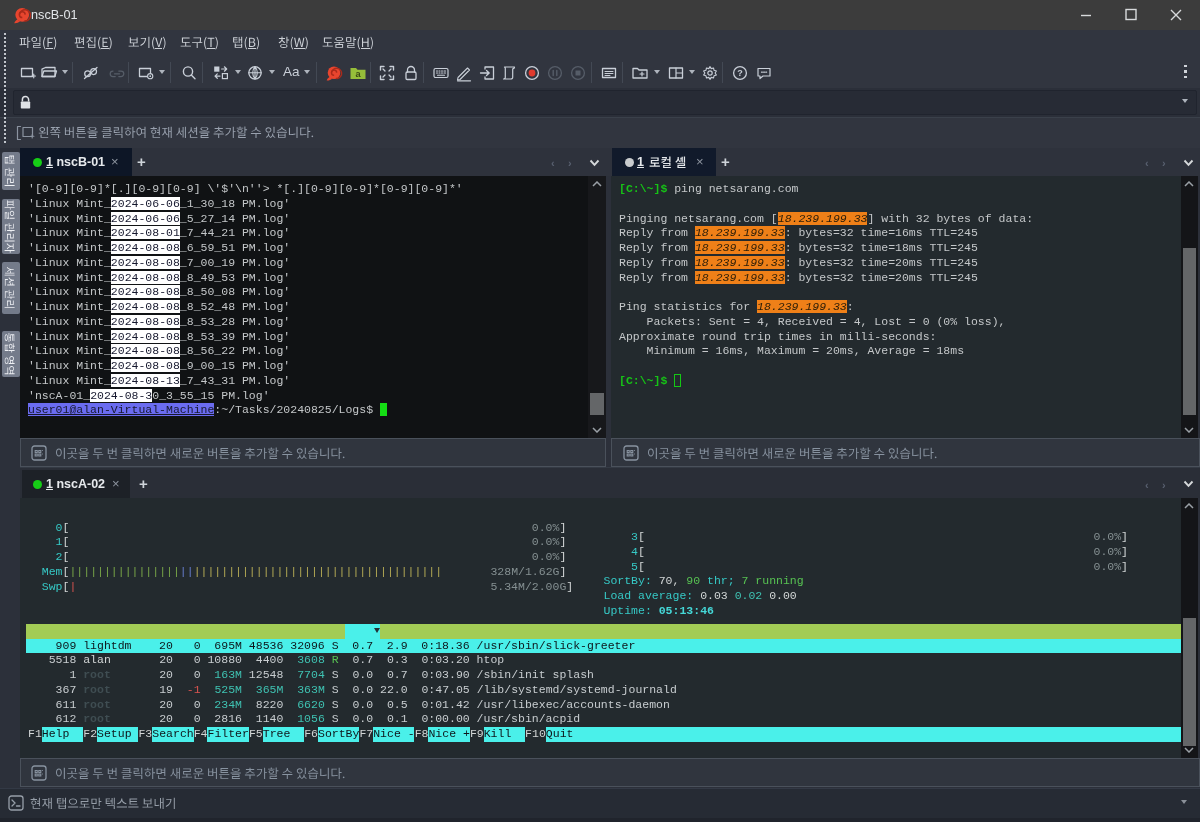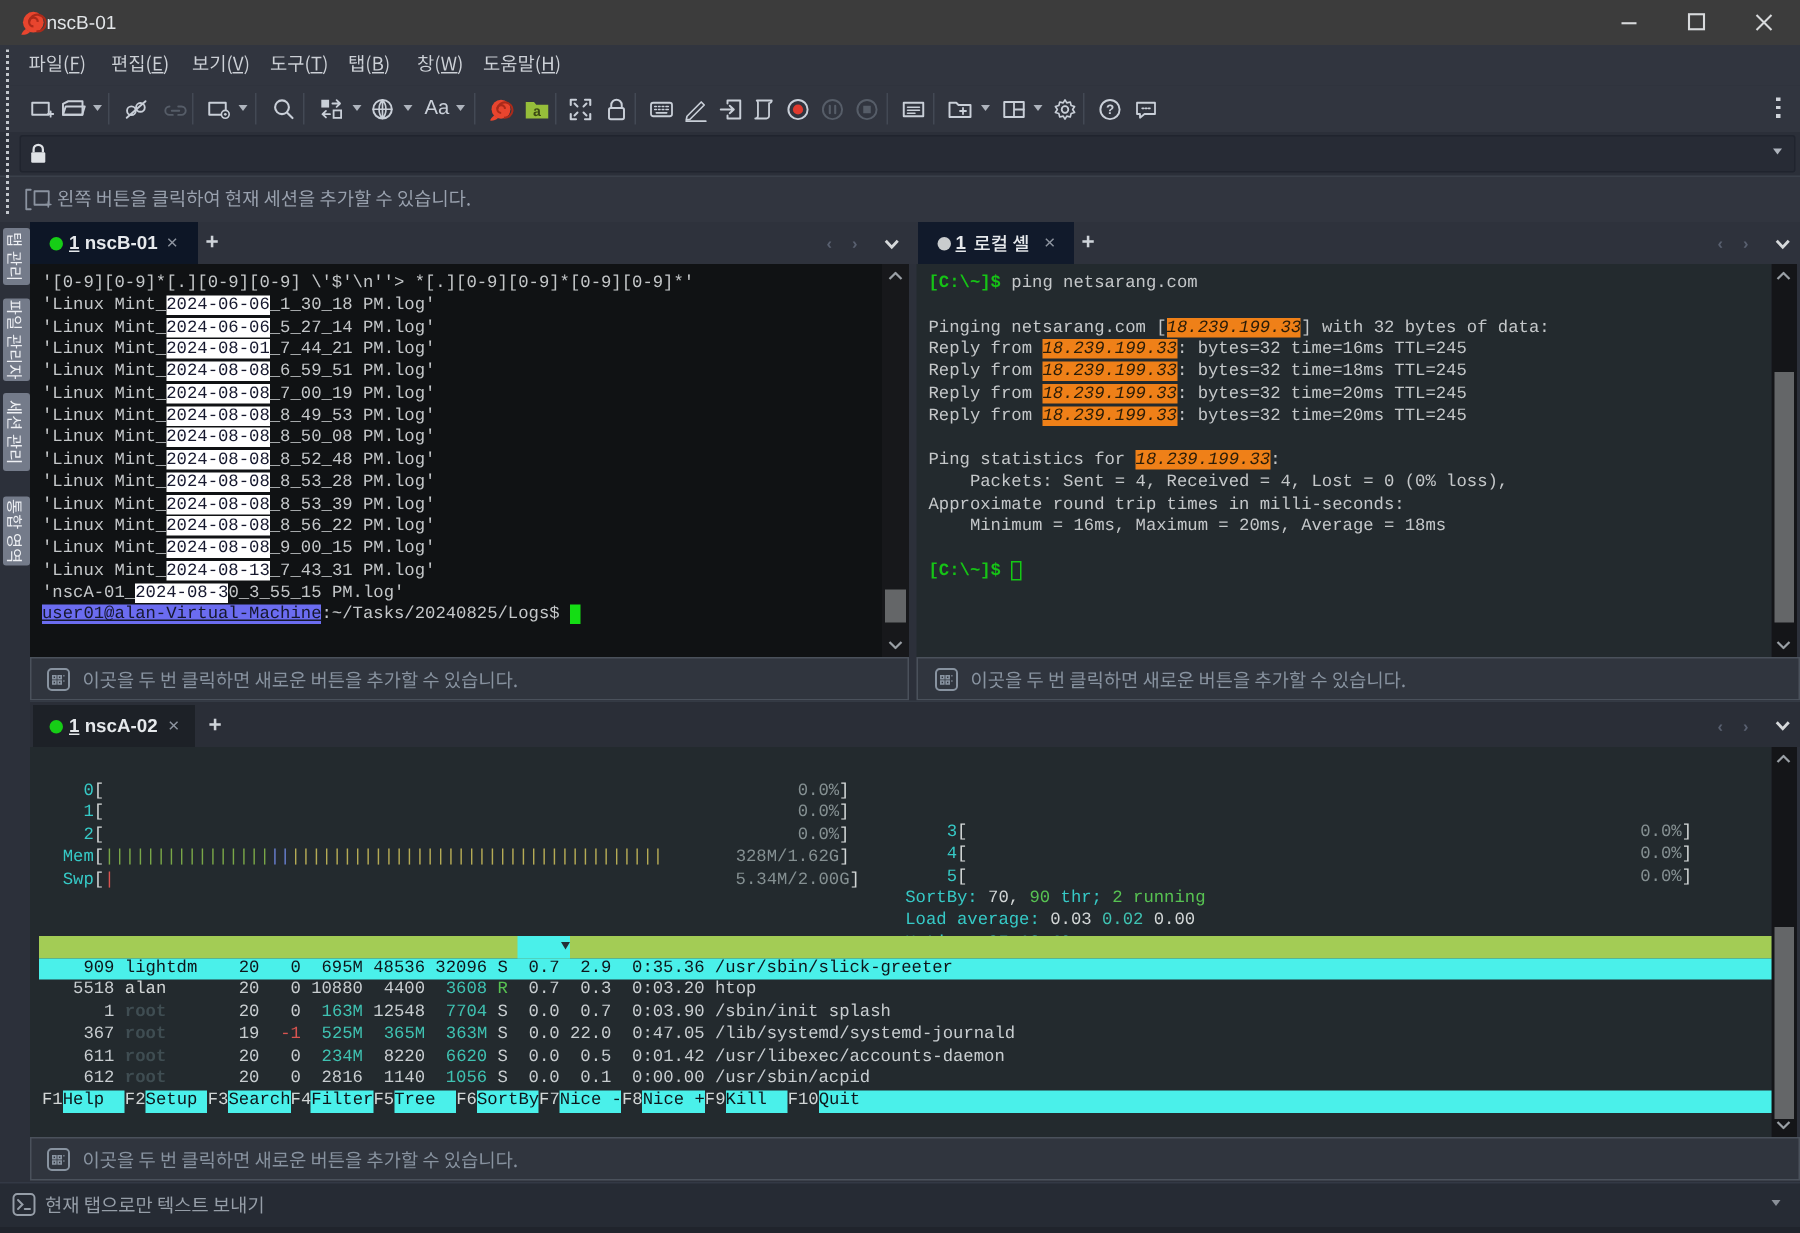--- a/index.html
+++ b/index.html
@@ -339,31 +339,31 @@
     </svg>
     <svg class="ic" style="left:1184px;top:747px" width="10" height="6" viewBox="0 0 10 6">
       <path d="M1 1 L5 5 L9 1" stroke="#9aa0a6" stroke-width="1.5" fill="none"></path>
     </svg>
     <div class="abs" style="left:1183px;top:618px;width:13px;height:128px;background:#646668"></div>
 <pre class="abs" style="left:28px;top:520.7px;color:#d2d6d6"><span class="cyn">    0</span>[                                                                   <span class="gry">0.0%</span>]
 <span class="cyn">    1</span>[                                                                   <span class="gry">0.0%</span>]
 <span class="cyn">    2</span>[                                                                   <span class="gry">0.0%</span>]
 <span class="cyn">  Mem</span>[<span style="color:#79a748">||||||||||||||||</span><span style="color:#687fd0">||</span><span style="color:#b5ab55">||||||||||||||||||||||||||||||||||||</span>       <span class="gry">328M/1.62G</span>]
 <span class="cyn">  Swp</span>[<span class="red">|</span>                                                            <span class="gry">5.34M/2.00G</span>]</pre>
-<pre class="abs" style="left:603.5px;top:548px;color:#d2d6d6"><span class="cyn">    3</span>[                                                                 <span class="gry">0.0%</span>]
+<pre class="abs" style="left:603.5px;top:530px;color:#d2d6d6"><span class="cyn">    3</span>[                                                                 <span class="gry">0.0%</span>]
 <span class="cyn">    4</span>[                                                                 <span class="gry">0.0%</span>]
 <span class="cyn">    5</span>[                                                                 <span class="gry">0.0%</span>]
-<span class="cyn">SortBy: </span><span class="wht">70, </span><span class="grf">90</span><span class="cyn"> thr; </span><span class="grf">2 running</span>
+<span class="cyn">SortBy: </span><span class="wht">70, </span><span class="grf">90</span><span class="cyn"> thr; </span><span class="grf">7 running</span>
 <span class="cyn">Load average: </span><span class="wht">0.03 </span><span class="tea">0.02 </span><span class="wht">0.00</span>
 <span class="cyn">Uptime: </span><span style="color:#45d8d8;font-weight:bold">05:13:46</span></pre>
 <div class="abs" style="left:26px;top:624px;width:1155px;height:14.75px;background:#a3cc55"></div>
 <div class="abs" style="left:26px;top:638.7px;width:1155px;height:14.75px;background:#4af0ea"></div>
 <div class="abs" style="left:345.4px;top:624px;width:34.5px;height:14.75px;background:#4af0ea"></div>
 <div class="abs" style="left:373.8px;top:628.3px;width:0;height:0;border-left:3.2px solid transparent;border-right:3.2px solid transparent;border-top:5.2px solid #233036"></div>
-<pre class="abs" style="left:28px;top:638.7px;color:#c8cdd0"><span style="color:#0e161b">    909 lightdm    20   0  695M 48536 32096 S  0.7  2.9  0:35.36 /usr/sbin/slick-greeter</span>
+<pre class="abs" style="left:28px;top:638.7px;color:#c8cdd0"><span style="color:#0e161b">    909 lightdm    20   0  695M 48536 32096 S  0.7  2.9  0:18.36 /usr/sbin/slick-greeter</span>
    5518 <span class="wht">alan</span>       20   0 10880  4400  <span class="tea">3608</span> <span class="grf">R</span>  0.7  0.3  0:03.20 htop
       1 <span class="drk" style="font-weight:bold">root</span>       20   0  <span class="tea">163M</span> 12548  <span class="tea">7704</span> S  0.0  0.7  0:03.90 /sbin/init splash
     367 <span class="drk" style="font-weight:bold">root</span>       19  <span class="red">-1</span>  <span class="tea">525M</span>  <span class="tea">365M</span>  <span class="tea">363M</span> S  0.0 22.0  0:47.05 /lib/systemd/systemd-journald
     611 <span class="drk" style="font-weight:bold">root</span>       20   0  <span class="tea">234M</span>  8220  <span class="tea">6620</span> S  0.0  0.5  0:01.42 /usr/libexec/accounts-daemon
     612 <span class="drk" style="font-weight:bold">root</span>       20   0  2816  1140  <span class="tea">1056</span> S  0.0  0.1  0:00.00 /usr/sbin/acpid</pre>
 <div class="abs" style="left:41.8px;top:727.2px;width:41.4px;height:14.75px;background:#4af0ea"></div>
 <div class="abs" style="left:97.0px;top:727.2px;width:41.4px;height:14.75px;background:#4af0ea"></div>
 <div class="abs" style="left:152.2px;top:727.2px;width:41.4px;height:14.75px;background:#4af0ea"></div>
 <div class="abs" style="left:207.4px;top:727.2px;width:41.4px;height:14.75px;background:#4af0ea"></div>
 <div class="abs" style="left:262.6px;top:727.2px;width:41.4px;height:14.75px;background:#4af0ea"></div>

